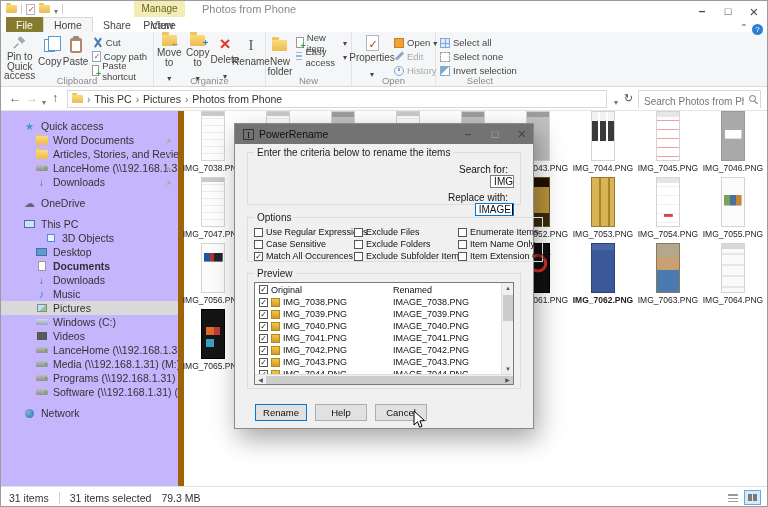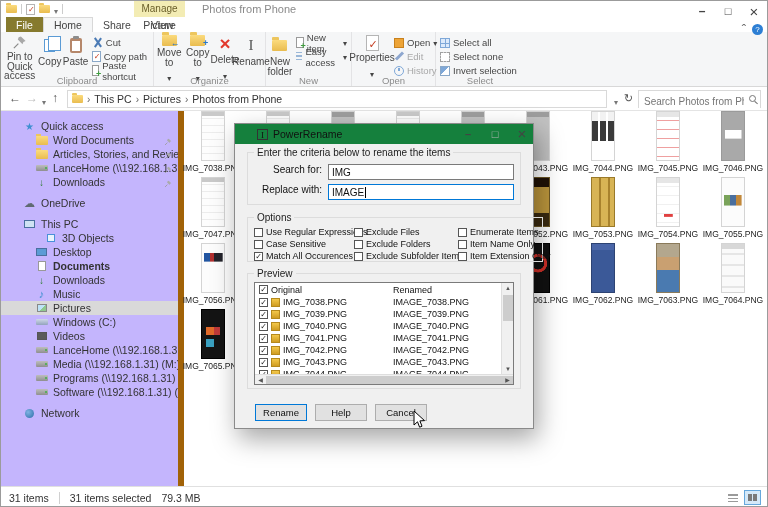--- a/index.html
+++ b/index.html
@@ -148,30 +148,30 @@
   .ssep{width:1px;height:12px;background:#d0d0d0;}
   .viewics{position:absolute;right:6px;top:3px;display:flex;gap:3px;}
   .vw{width:17px;height:15px;display:flex;align-items:center;justify-content:center;}
   .vw1 i{display:block;width:10px;height:8px;background:repeating-linear-gradient(#9a9a9a 0 1.5px,transparent 1.5px 3.5px);}
   .vw2{border:1px solid #66a7dc;background:#d5e9f9;}
   .vw2 i{display:block;width:9px;height:7px;background:linear-gradient(90deg,#7a7a7a 0 4px,transparent 4px 5px,#7a7a7a 5px);}
 
   
   .dlg{position:absolute;left:233px;top:122px;width:300px;height:306px;background:#f0f0f0;border:1px solid #8a8a8a;
     box-shadow:4px 10px 24px rgba(0,0,0,.35);z-index:10;font-size:10.5px;color:#111;}
-  .dlg-tb{height:20px;background:#15803d;display:flex;align-items:center;padding-left:22px;gap:5px;}
+  .dlg-tb{height:20px;background:#737373;display:flex;align-items:center;padding-left:8px;gap:5px;}
   .dlg-ico{width:11px;height:11px;border:1px solid #333;font-family:"Liberation Serif","DejaVu Serif",serif;
     font-size:9px;line-height:10px;text-align:center;color:#111;}
   .dlg-ico::before{content:"I";}
   .dlg-title{font-size:10.5px;color:#111;flex:1;}
   .dlg-tb .wc{width:22px;height:18px;line-height:18px;font-size:11px;}
   .dlg fieldset{border:1px solid #dcdcdc;margin:0 12px;padding:2px 6px 4px;}
   .dlg legend{font-size:10px;color:#222;padding:0 3px;}
   .fs-crit{margin-top:3px !important;height:58px;}
-  .crit-row{display:flex;align-items:flex-start;margin-top:4px;}
+  .crit-row{display:flex;align-items:flex-end;margin-top:4px;flex-direction:column;}
   .crit-row label{width:68px;text-align:right;margin-right:6px;font-size:10px;}
   .tbox{flex:1;height:16px;border:1px solid #7a7a7a;background:#fff;font-size:10px;display:flex;align-items:center;padding-left:3px;}
   .tbox.focus{border-color:#0078d7;}
   .caret-line{display:inline-block;width:1px;height:11px;background:#000;margin-left:1px;}
   .fs-opt{margin-top:7px !important;height:50px;}
   .optcols{display:flex;gap:8px;margin-top:2px;}
   .optcol{display:flex;flex-direction:column;gap:2px;}
   .optcol.c1{width:92px;}.optcol.c2{width:96px;}.optcol.c3{width:78px;}
   .opt{display:flex;align-items:center;gap:3px;font-size:9px;white-space:nowrap;}
   .cb{flex:none;width:9px;height:9px;border:1px solid #555;background:#fff;font-size:8px;line-height:8px;text-align:center;color:#222;}
@@ -590,21 +590,21 @@
         <div class="file-label">IMG_7055.PNG</div>
       </div>
       <div class="file-cell" style="left: 0px; top: 132px;">
         <div class="thumb v-album-strip"></div>
         <div class="file-label">IMG_7056.PNG</div>
       </div>
       <div class="file-cell" style="left: 325px; top: 132px;">
         <div class="thumb v-black-ring"></div>
         <div class="file-label">IMG_7061.PNG</div>
       </div>
-      <div class="file-cell" style="left: 390px; top: 132px;">
+      <div class="file-cell" style="left: 390px; top: 132px; font-weight: bold;">
         <div class="thumb v-blue-solid"></div>
         <div class="file-label">IMG_7062.PNG</div>
       </div>
       <div class="file-cell" style="left: 455px; top: 132px;">
         <div class="thumb v-photo-man"></div>
         <div class="file-label">IMG_7063.PNG</div>
       </div>
       <div class="file-cell" style="left: 520px; top: 132px;">
         <div class="thumb v-chat-light"></div>
         <div class="file-label">IMG_7064.PNG</div>

